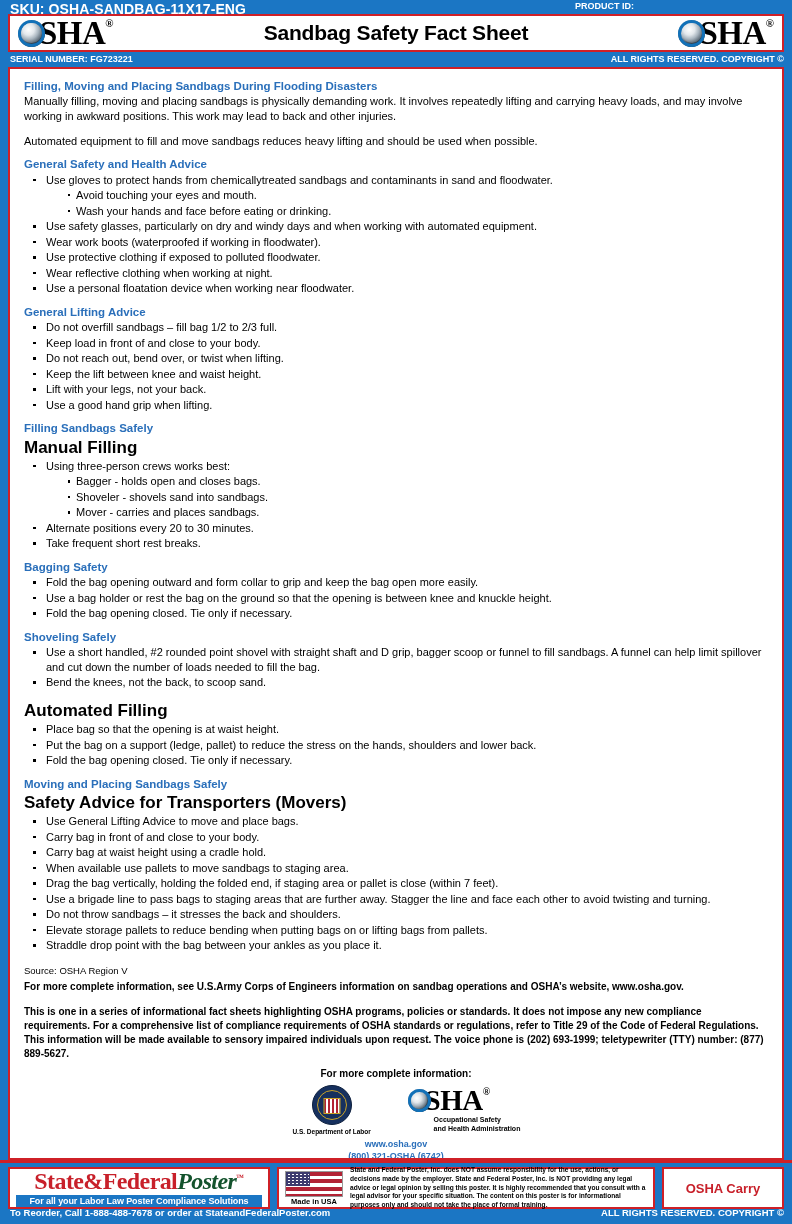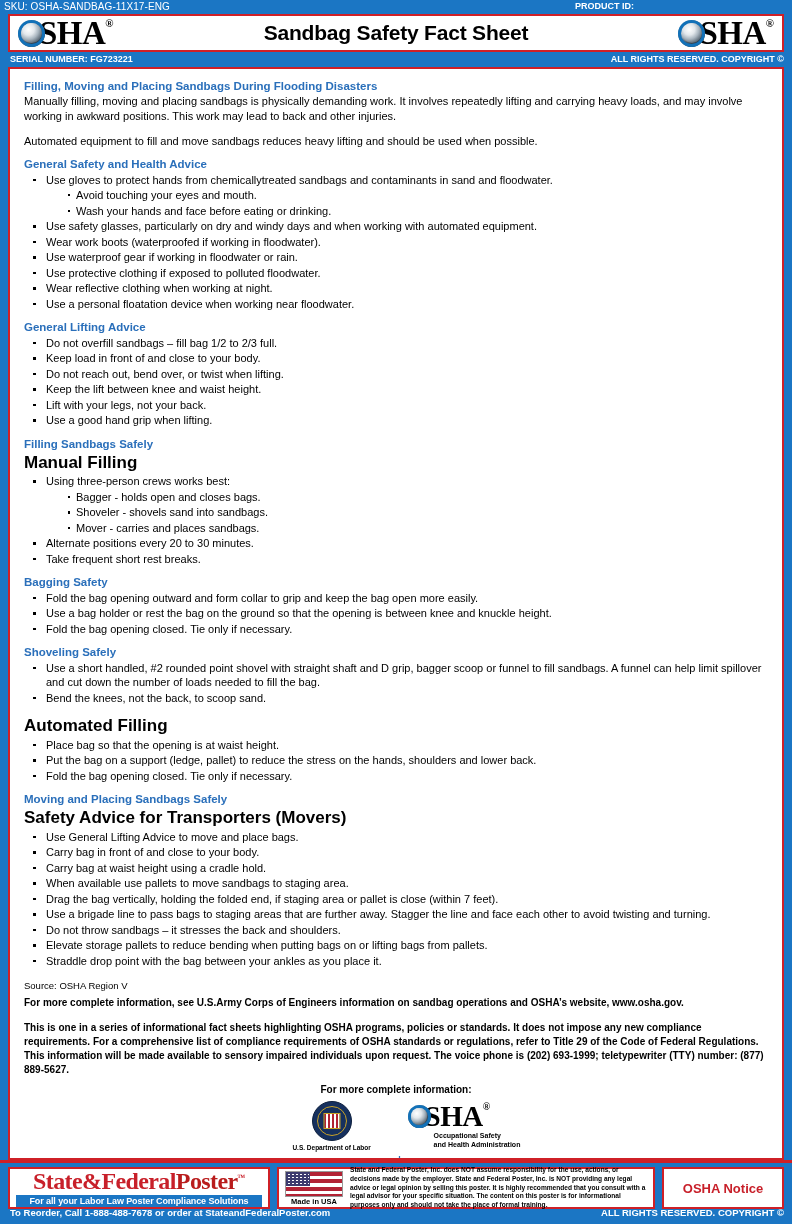--- a/index.html
+++ b/index.html
@@ -25,25 +25,25 @@
   }
 
   
   .sku-strip {
     height: 14px;
     position: relative;
     flex: 0 0 14px;
   }
   .sku-strip .sku {
     position: absolute;
-    left: 4px;
+    left: 10px;
     top: 1px;
     color: #ffffff;
-    font-size: 10px;
-    font-weight: normal;
+    font-size: 14px;
+    font-weight: bold;
     letter-spacing: 0.1px;
     white-space: nowrap;
   }
   .sku-strip .pid {
     position: absolute;
     right: 158px;
     top: 1px;
     color: #ffffff;
     font-size: 9px;
     font-weight: bold;
@@ -361,21 +361,21 @@
   }
   .brand-line1 {
     font-family: "Liberation Serif", serif;
     font-size: 24px;
     font-weight: bold;
     line-height: 1;
     white-space: nowrap;
     letter-spacing: -0.6px;
   }
   .brand-line1 .red { color: #c8202a; }
-  .brand-line1 .blue { color: #b91c1c; }
+  .brand-line1 .blue { color: #14532d; font-style: italic; }
   .brand-line1 .tm {
     font-size: 8px;
     color: #c8202a;
     vertical-align: super;
   }
   .brand-line2 {
     align-self: stretch;
     background: #1b76c4;
     color: #ffffff;
     font-size: 9px;
@@ -508,21 +508,20 @@
     <ul class="bullets">
       <li>Use gloves to protect hands from chemicallytreated sandbags and contaminants in sand and floodwater.</li>
     </ul>
     <ul class="sub">
       <li>Avoid touching your eyes and mouth.</li>
       <li>Wash your hands and face before eating or drinking.</li>
     </ul>
     <ul class="bullets">
       <li>Use safety glasses, particularly on dry and windy days and when working with automated equipment.</li>
       <li>Wear work boots (waterproofed if working in floodwater).</li>
-      <li>Use waterproof gear if working in floodwater or rain.</li>
       <li>Use protective clothing if exposed to polluted floodwater.</li>
       <li>Wear reflective clothing when working at night.</li>
       <li>Use a personal floatation device when working near floodwater.</li>
     </ul>
 
     <div class="h-blue">General Lifting Advice</div>
     <ul class="bullets">
       <li>Do not overfill sandbags – fill bag 1/2 to 2/3 full.</li>
       <li>Keep load in front of and close to your body.</li>
       <li>Do not reach out, bend over, or twist when lifting.</li>
@@ -619,21 +618,21 @@
         <div class="flag-wrap">
           <div class="flag">
               <span class="canton"></span>
             </div>
           <div class="made-in">Made in USA</div>
         </div>
         <div class="disc-text">State and Federal Poster, Inc. does NOT assume responsibility for the use, actions, or decisions made by the employer. State and Federal Poster, Inc. is NOT providing any legal advice or legal opinion by selling this poster. It is highly recommended that you consult with a legal advisor for your specific situation. The content on this poster is for informational purposes only and should not take the place of formal training.</div>
       </div>
 
       <div class="fbox fbox-notice">
-        <span class="notice-text">OSHA Notice</span>
+        <span class="notice-text">OSHA Carry</span>
       </div>
     </div>
 
     <div class="footer-bottom">
       <span class="reorder">To Reorder, Call 1-888-488-7678 or order at StateandFederalPoster.com</span>
       <span class="rights2">ALL RIGHTS RESERVED. COPYRIGHT ©</span>
     </div>
   </div>
 
 </div>

